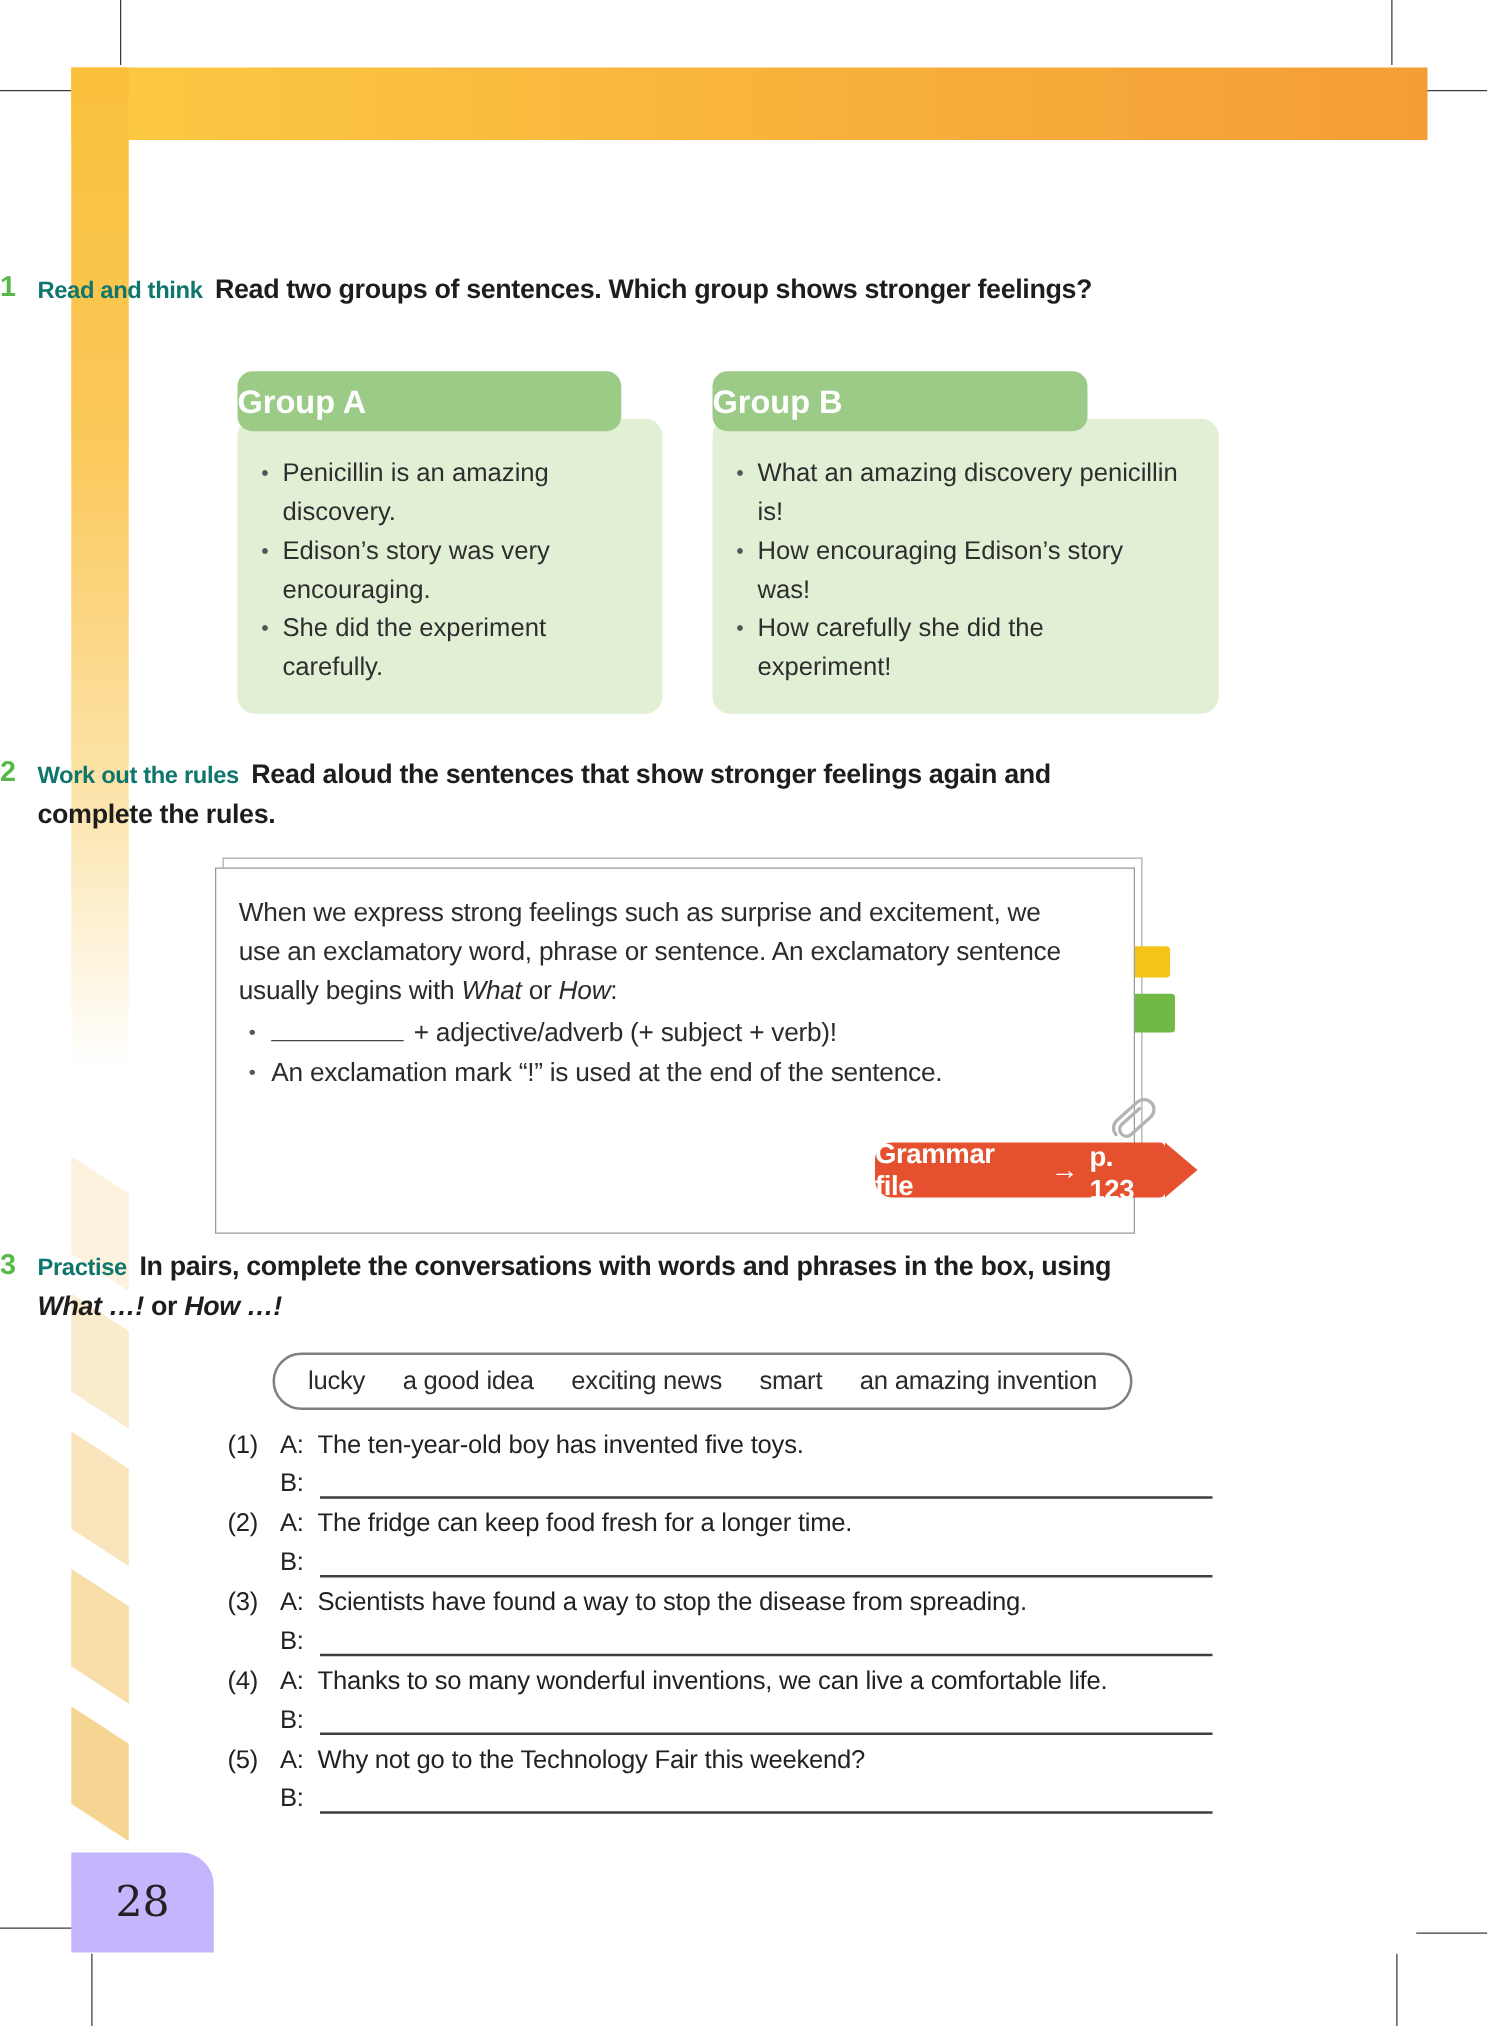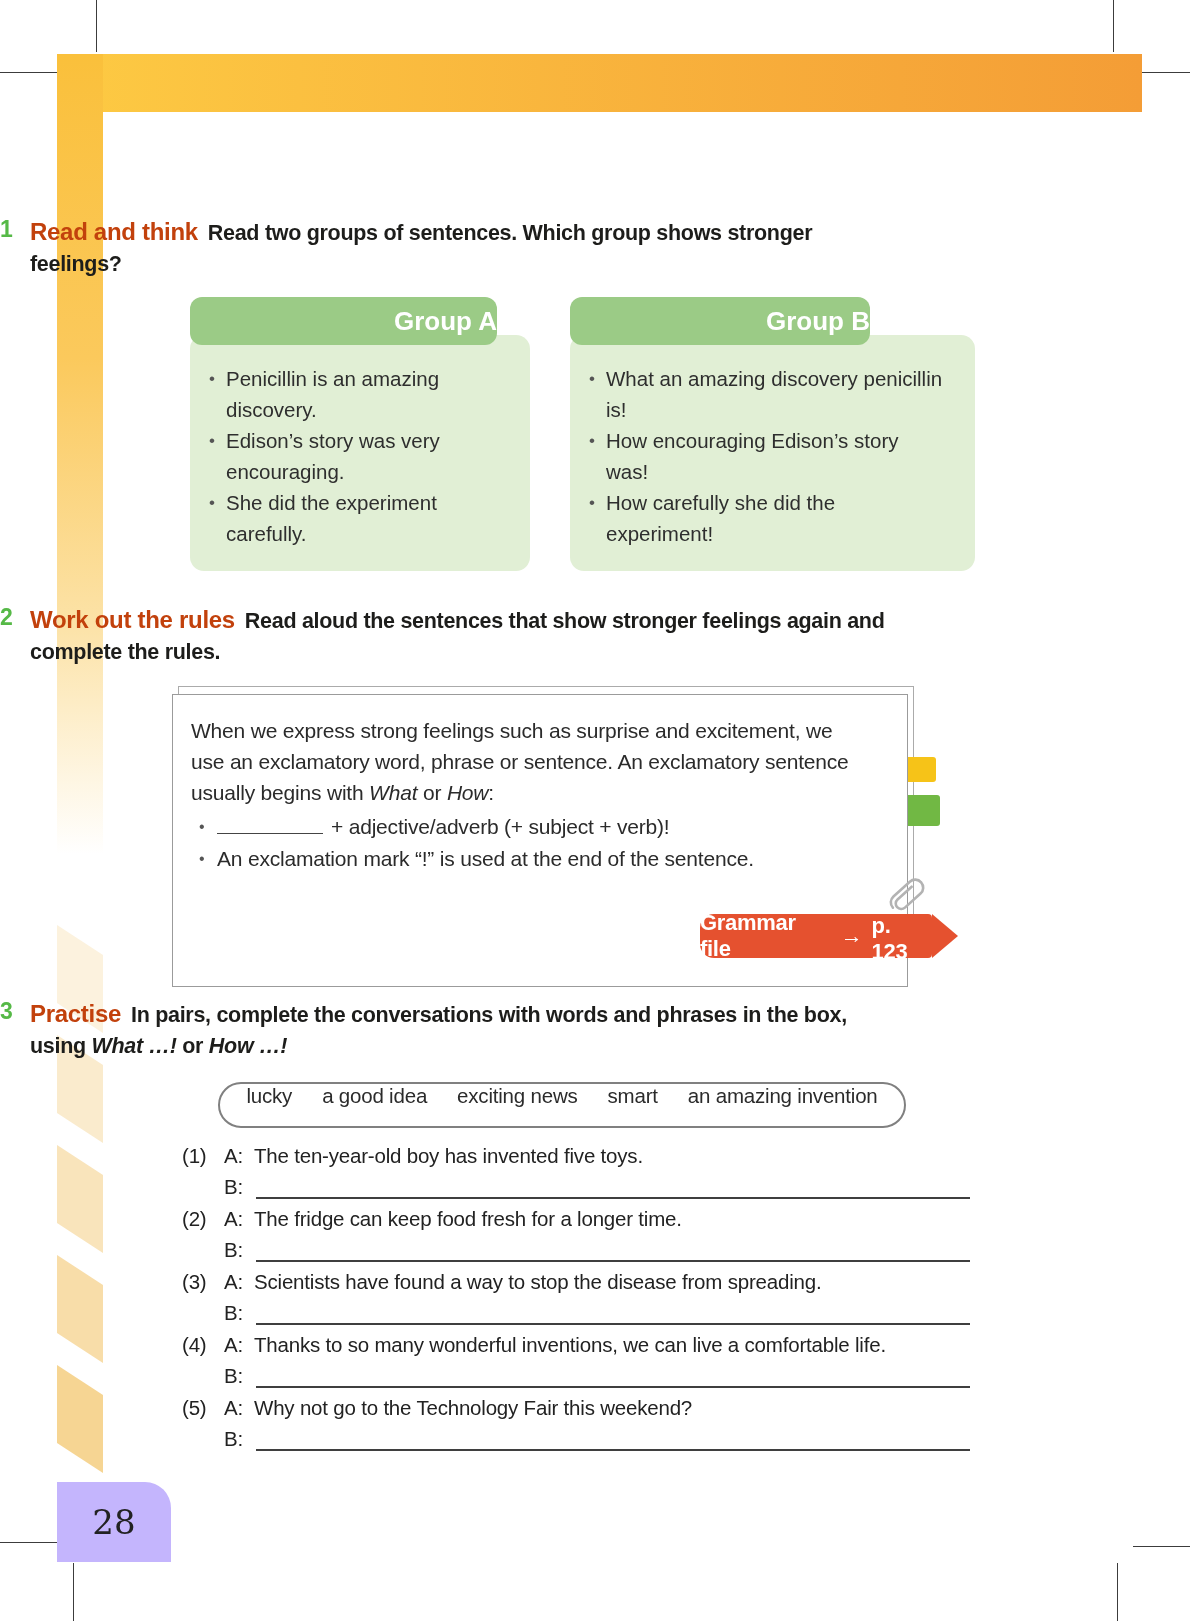--- a/index.html
+++ b/index.html
@@ -26,30 +26,30 @@
   
   .headrow{position:absolute;left:148px;top:146px;display:flex;align-items:center;}
   .h-title{font-family:"DejaVu Serif",serif;font-weight:bold;font-size:41px;color:#E2472B;
            letter-spacing:-1px;margin-left:16px;}
   .h-sub{font-size:29px;color:#E4604A;margin-left:20px;padding-top:6px;letter-spacing:-0.3px;}
 
   
   .section{position:absolute;width:868px;padding-left:30px;font-weight:bold;
            font-size:21.5px;line-height:31px;color:#1d1d1b;letter-spacing:-0.3px;}
   .section .num{position:absolute;left:0;top:-2px;color:#56B947;font-size:23px;}
-  .section .lbl{color:#c2410c;font-size:24px;margin-right:10px;}
+  .section .lbl{color:#0f766e;font-size:19px;margin-right:10px;}
   .s1{top:216px}.s2{top:604px}.s3{top:998px}
   .bi{font-style:italic;}
 
   
   .group{position:absolute;top:297px;}
   .ga{left:190px;width:340px;}
   .gb{left:570px;width:405px;}
   .gtab{position:relative;z-index:2;height:48px;border-radius:12px;background:#9BCB86;color:#fff;
-        font-weight:bold;font-size:26px;display:flex;align-items:center;justify-content:flex-end;}
+        font-weight:bold;font-size:26px;display:flex;align-items:center;justify-content:flex-start;}
   .ga .gtab{width:307px}.gb .gtab{width:300px}
   .gbody{position:relative;z-index:1;margin-top:-10px;background:#E1EFD5;border-radius:14px;
          padding:28px 20px 22px 12px;}
   .gb .gbody{padding-right:32px;}
   .gbody ul{margin:0;padding:0;list-style:none;}
   .gbody li{position:relative;padding-left:24px;font-size:20.5px;line-height:31px;color:#2e2e2e;}
   .gbody li::before{content:"•";position:absolute;left:7px;color:#555;font-size:17px;}
 
   
   .rules-behind{position:absolute;left:178px;top:686px;width:736px;height:243px;
@@ -76,21 +76,21 @@
   .banner{position:absolute;left:700px;top:914px;width:232px;height:44px;z-index:3;
           background:#E5512F;border-radius:14px 4px 4px 14px;display:flex;align-items:center;
           justify-content:center;gap:9px;color:#fff;font-weight:bold;font-size:22px;letter-spacing:-0.3px;}
   .banner::after{content:"";position:absolute;left:100%;top:0;width:0;height:0;
           border-top:22px solid transparent;border-bottom:22px solid transparent;
           border-left:26px solid #E5512F;}
   .banner .pref{position:relative;top:3px;}
 
   
   .wordbox{position:absolute;left:218px;top:1082px;width:688px;height:46px;box-sizing:border-box;
-           border:2px solid #808080;border-radius:23px;display:flex;
+           border:2px solid #808080;border-radius:23px;display:flex;align-items:center;
            justify-content:center;gap:30px;font-size:20.5px;color:#2b2b2b;letter-spacing:-0.2px;}
 
   
   .convs{position:absolute;left:182px;top:1140px;width:790px;}
   .crow{display:grid;grid-template-columns:42px 30px 1fr;font-size:20.5px;line-height:31px;
         color:#222;letter-spacing:-0.2px;}
   .bline{align-self:end;height:26px;border-bottom:2px solid #3f3f3f;margin:0 2px 4px 2px;}
 </style>
 </head>
 <body>

